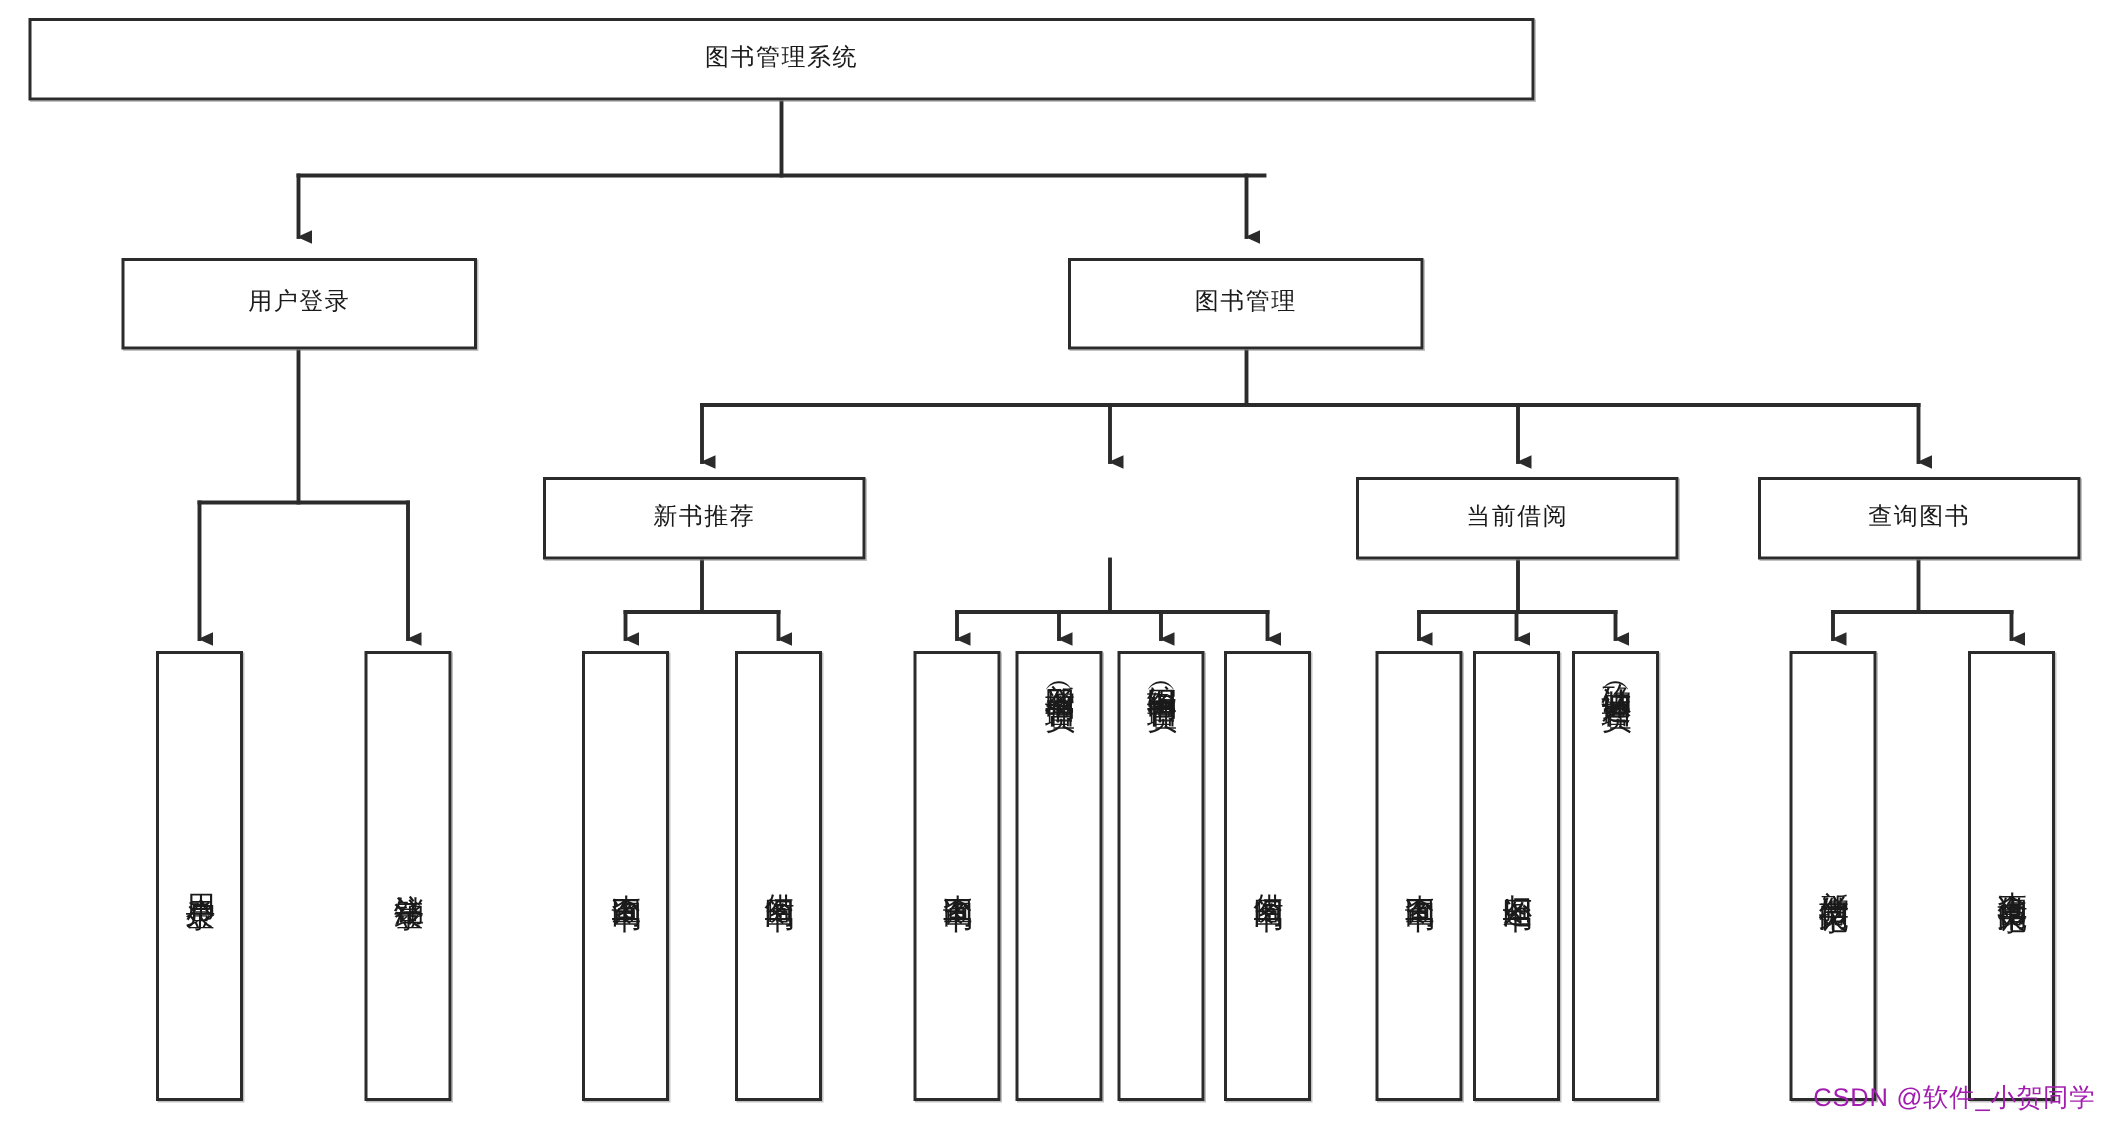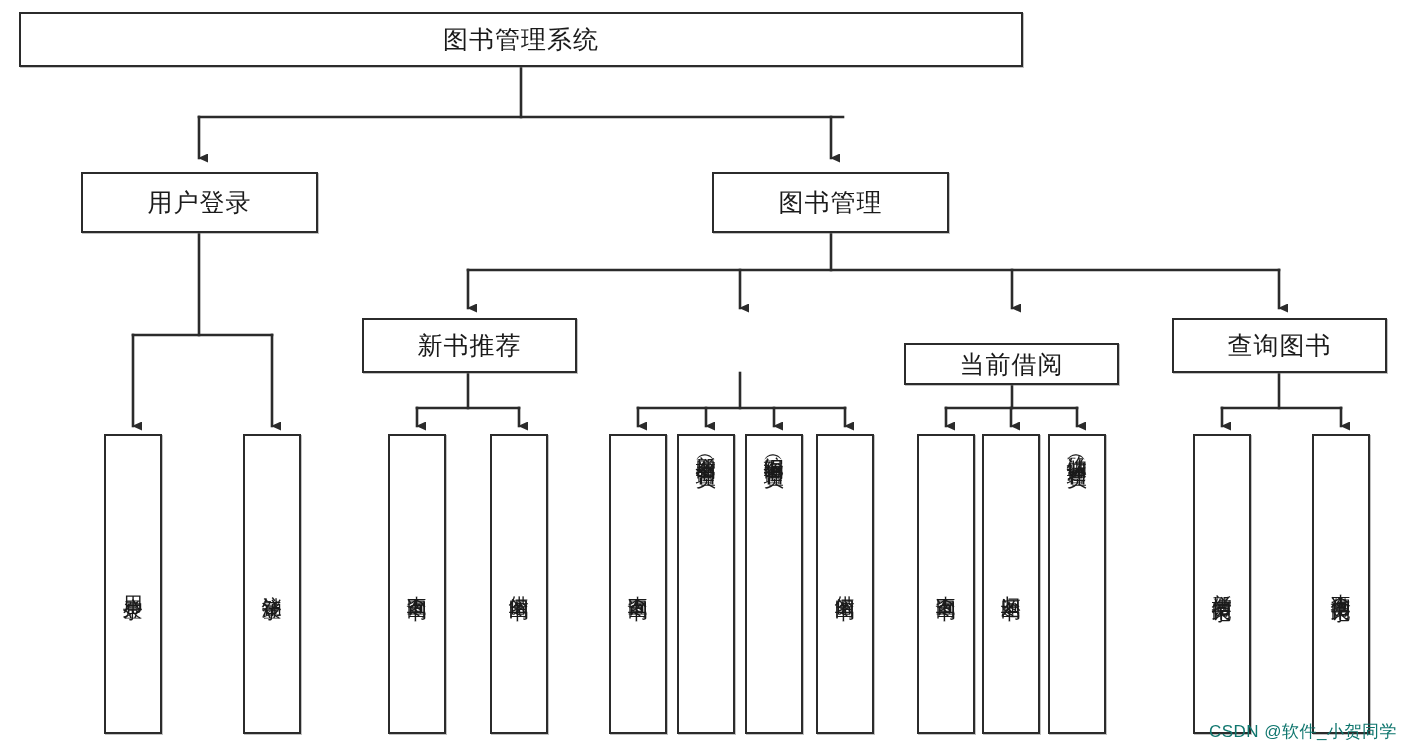--- a/index.html
+++ b/index.html
@@ -32,21 +32,21 @@
     box-sizing: border-box;
     background: #ffffff;
     border: 2px solid #2b2b2b;
     box-shadow: 1px 1px 0 rgba(120,120,120,0.45);
     display: flex;
     align-items: center;
     justify-content: center;
     z-index: 2;
   }
   .node-label {
-    font-size: 25px;
+    font-size: 16px;
     line-height: 1.15;
     letter-spacing: 1px;
     color: #1a1a1a;
     text-align: center;
     white-space: nowrap;
   }
   
   .node.vertical {
     align-items: flex-start;
     justify-content: center;
@@ -67,21 +67,21 @@
     align-items: flex-start;
   }
   .node.vertical.top-aligned .node-label {
     padding-top: 4px;
   }
   #watermark {
     position: absolute;
     right: 8px;
     bottom: 4px;
     font-size: 17px;
-    color: #0f766e;
+    color: #a21caf;
     letter-spacing: 0.5px;
     z-index: 5;
     white-space: nowrap;
   }
 </style>
 </head>
 <body>
 
 <div id="diagram-root">
 
@@ -143,21 +143,21 @@
   <div class="node" style="left:81px; top:172px; width:237px; height:61px;">
     <span class="node-label">用户登录</span>
   </div>
   <div class="node" style="left:362px; top:318px; width:215px; height:55px;">
     <span class="node-label">新书推荐</span>
   </div>
 
   <div class="node" style="left:712px; top:172px; width:237px; height:61px;">
     <span class="node-label">图书管理</span>
   </div>
-  <div class="node" style="left:904px; top:318px; width:215px; height:42px;margin-top:25px;">
+  <div class="node" style="left:904px; top:318px; width:215px; height:55px;">
     <span class="node-label">当前借阅</span>
   </div>
   <div class="node" style="left:1172px; top:318px; width:215px; height:55px;">
     <span class="node-label">查询图书</span>
   </div>
 
   <div class="node vertical centered" style="left:104px; top:434px; width:58px; height:300px;">
     <span class="node-label">用户登录</span>
   </div>
   <div class="node vertical centered" style="left:243px; top:434px; width:58px; height:300px;">

